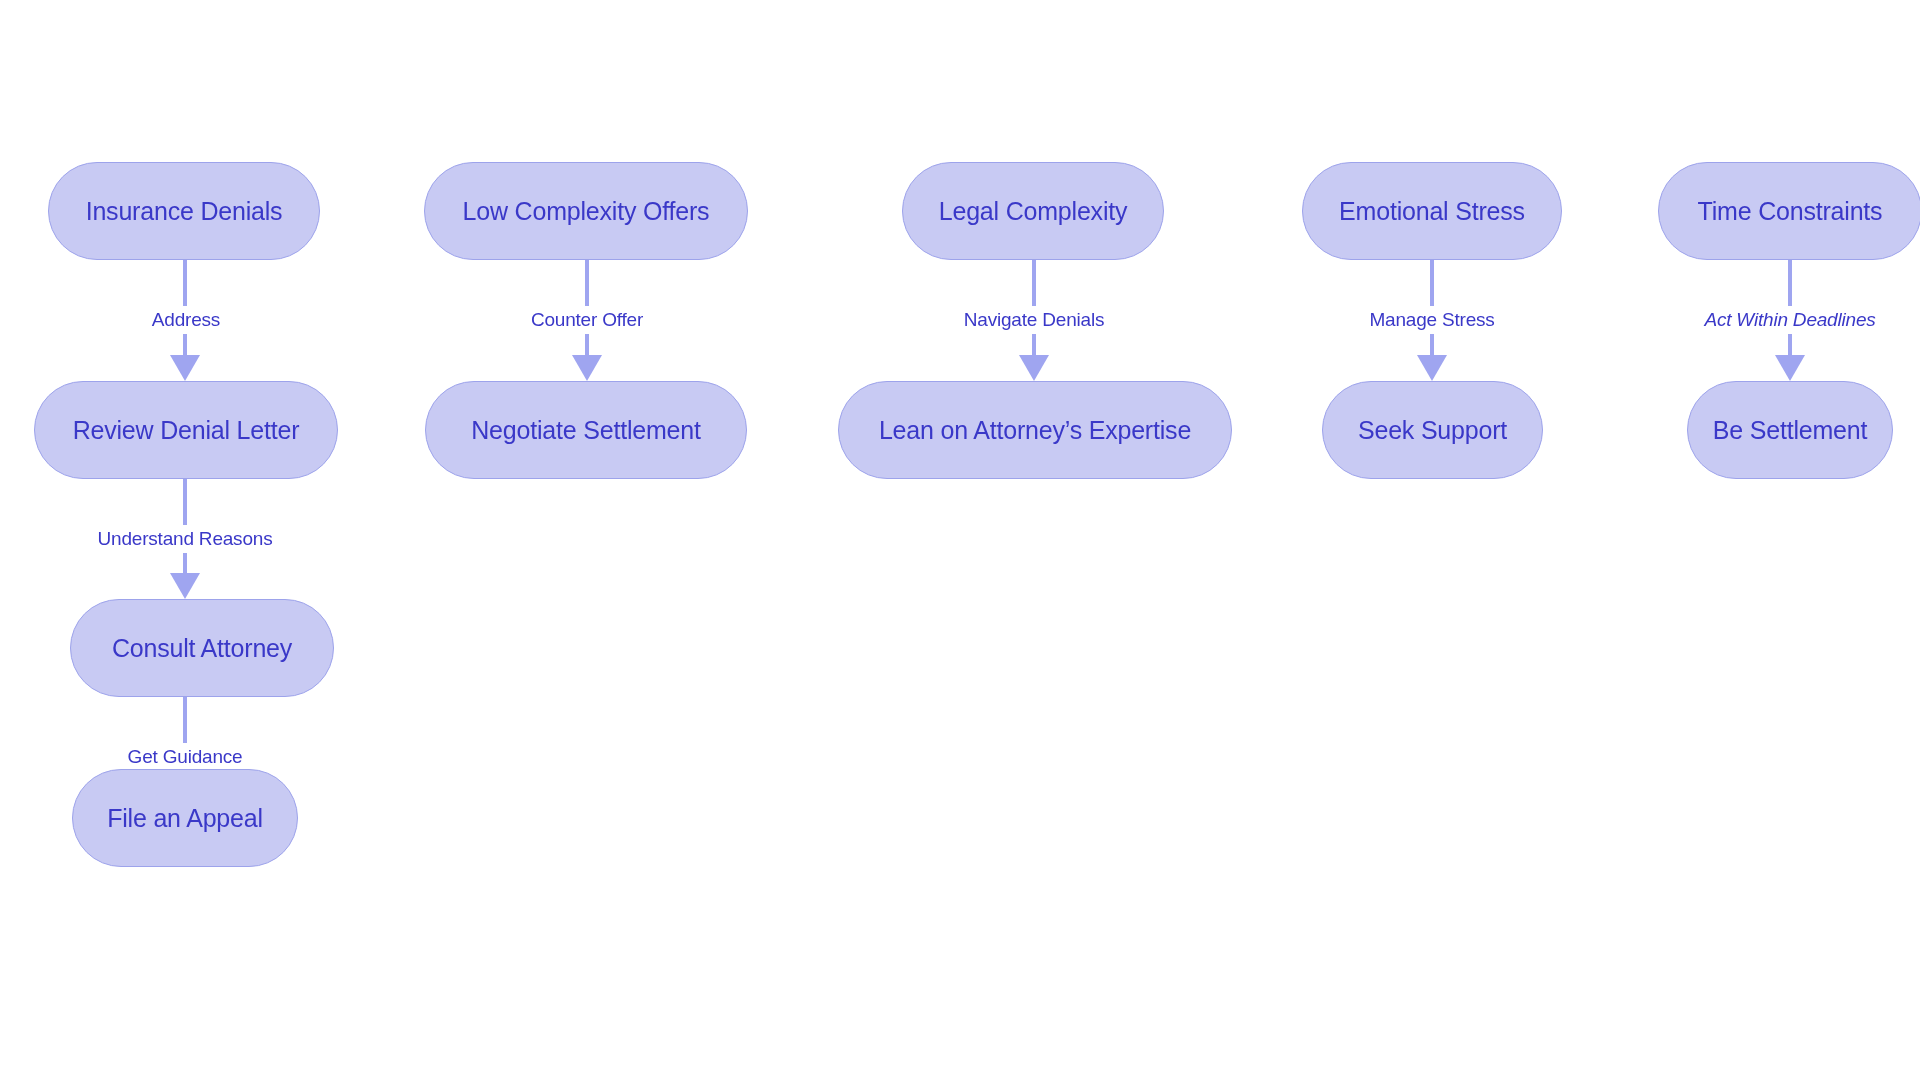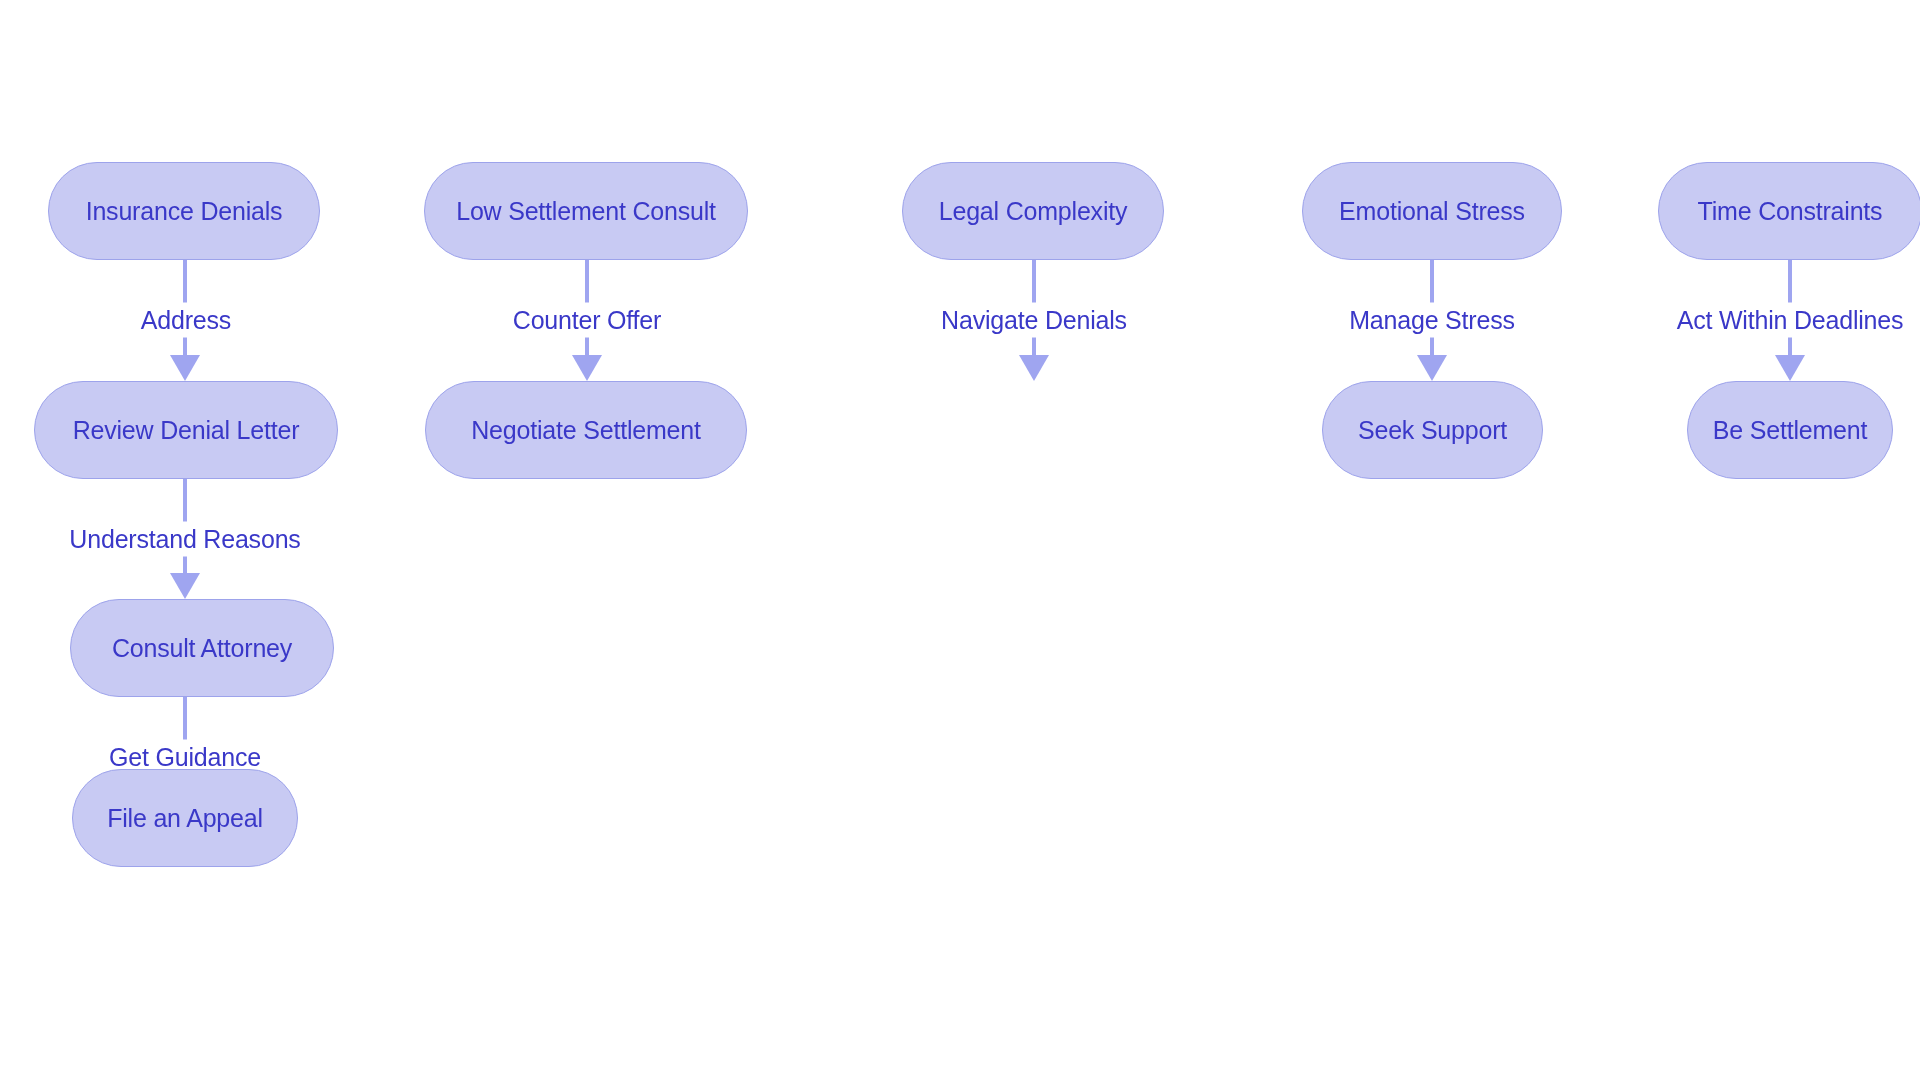--- a/index.html
+++ b/index.html
@@ -46,21 +46,21 @@
     width: 0; height: 0;
     border-left: 15px solid transparent;
     border-right: 15px solid transparent;
     border-top: 26px solid var(--arrow);
   }
   .edge-label {
     position: absolute;
     transform: translate(-50%, -50%);
     background: var(--background);
     padding: 3px 9px;
-    font-size: 25px;
+    font-size: 19px;
     color: var(--text);
     white-space: nowrap;
     letter-spacing: -0.2px;
   }
 </style>
 </head>
 <body>
 
 <div class="canvas">
 
@@ -77,44 +77,45 @@
   <div class="edge-label" style="left:165px; top:539px;">Understand Reasons</div>
 
   <div class="node" style="left:50px; top:599px; width:264px;">Consult Attorney</div>
 
   <div class="arrow-line" style="left:163px; top:697px; height:94px;"></div>
   <div class="arrow-head" style="left:150px; top:791px;"></div>
   <div class="edge-label" style="left:165px; top:757px;">Get Guidance</div>
 
   <div class="node" style="left:52px; top:769px; width:226px;">File an Appeal</div>
 
-  <div class="node" style="left:404px; top:162px; width:324px;">Low Settlement Consult</div>
+  <div class="node" style="left:404px; top:162px; width:324px;">Low Complexity Offers</div>
 
   <div class="arrow-line" style="left:565px; top:260px; height:95px;"></div>
   <div class="arrow-head" style="left:552px; top:355px;"></div>
   <div class="edge-label" style="left:567px; top:320px;">Counter Offer</div>
 
   <div class="node" style="left:405px; top:381px; width:322px;">Negotiate Settlement</div>
 
   <div class="node" style="left:882px; top:162px; width:262px;">Legal Complexity</div>
 
   <div class="arrow-line" style="left:1012px; top:260px; height:95px;"></div>
   <div class="arrow-head" style="left:999px; top:355px;"></div>
   <div class="edge-label" style="left:1014px; top:320px;">Navigate Denials</div>
 
+  <div class="node" style="left:818px; top:381px; width:394px;">Lean on Attorney’s Expertise</div>
 
   <div class="node" style="left:1282px; top:162px; width:260px;">Emotional Stress</div>
 
   <div class="arrow-line" style="left:1410px; top:260px; height:95px;"></div>
   <div class="arrow-head" style="left:1397px; top:355px;"></div>
   <div class="edge-label" style="left:1412px; top:320px;">Manage Stress</div>
 
   <div class="node" style="left:1302px; top:381px; width:221px;">Seek Support</div>
 
   <div class="node" style="left:1638px; top:162px; width:264px;">Time Constraints</div>
 
   <div class="arrow-line" style="left:1768px; top:260px; height:95px;"></div>
   <div class="arrow-head" style="left:1755px; top:355px;"></div>
-  <div class="edge-label" style="left:1770px; top:320px;">Act Within Deadlines</div>
+  <div class="edge-label" style="left:1770px; top:320px;font-style:italic;">Act Within Deadlines</div>
 
   <div class="node" style="left:1667px; top:381px; width:206px;">Be Settlement</div>
 
 </div>
 
 </body></html>

